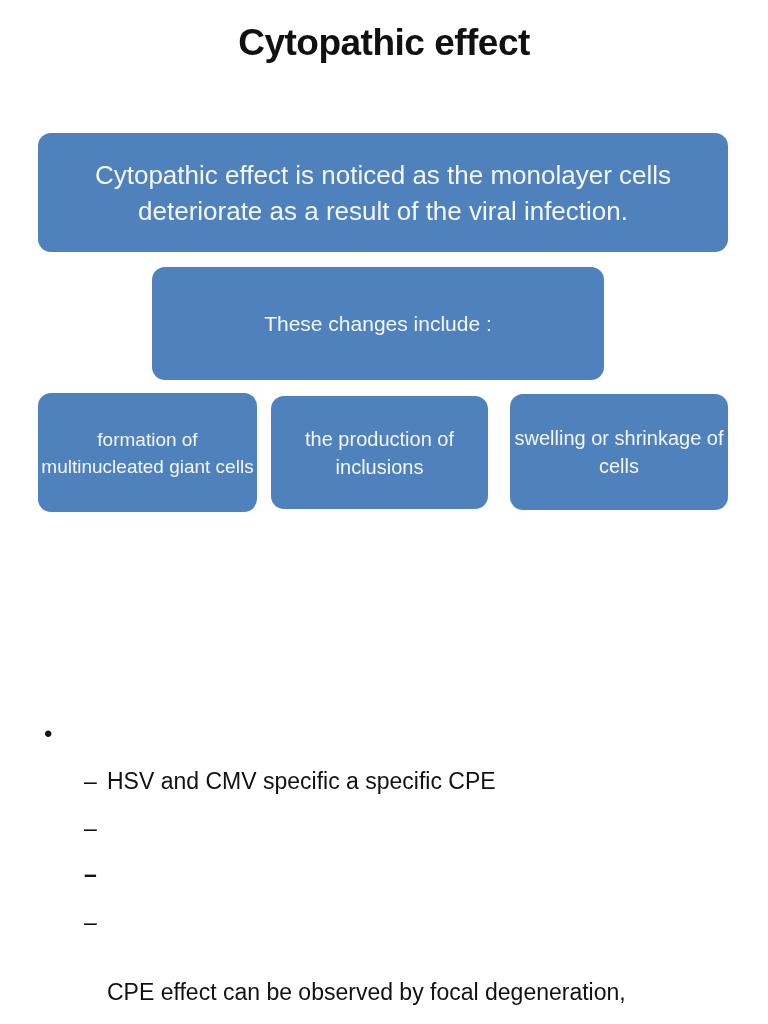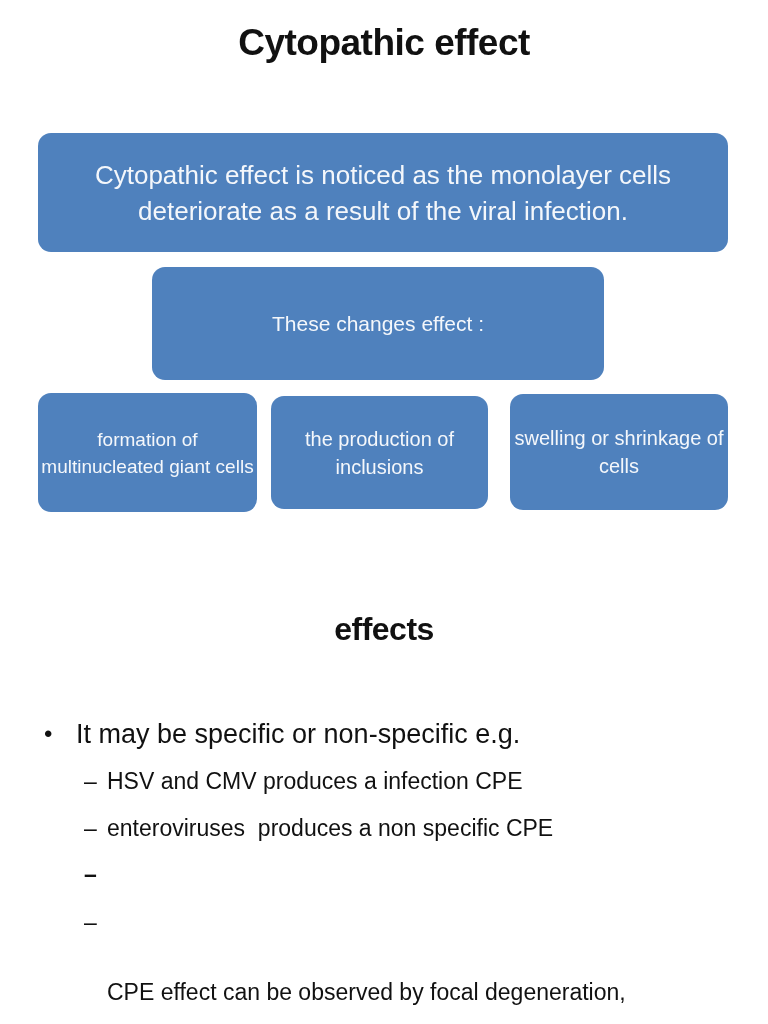--- a/index.html
+++ b/index.html
@@ -61,54 +61,51 @@
 <div class="page">
 
   <section class="slide" id="slide1">
     <h1 class="s1-title">Cytopathic effect</h1>
 
     <div class="bluebox" id="box-main">
       <span>Cytopathic effect is noticed as the monolayer cells deteriorate as a result of the viral infection.</span>
     </div>
 
     <div class="bluebox" id="box-changes">
-      <span>These changes effect :</span>
+      <span>These changes include :</span>
     </div>
 
     <div class="bluebox" id="box-giant">
       <span>formation of multinucleated giant cells</span>
     </div>
 
     <div class="bluebox" id="box-inclusions">
       <span>the production of inclusions</span>
     </div>
 
     <div class="bluebox" id="box-swelling">
       <span>swelling or shrinkage of cells</span>
     </div>
   </section>
 
   <section class="slide" id="slide2">
     <h1 class="s2-title">
-      <span style="display:block">effects</span>
     </h1>
 
     <div class="bullet-row">
       <span class="glyph">•</span>
-      <span class="txt">It may be specific or non-specific e.g.</span>
     </div>
 
     <div class="sub" id="sub1">
       <span class="dash">–</span>
-      <span class="txt">HSV and CMV produces a infection CPE</span>
+      <span class="txt">HSV and CMV specific a specific CPE</span>
     </div>
 
     <div class="sub" id="sub2">
       <span class="dash">–</span>
-      <span class="txt">enteroviruses  produces a non specific CPE</span>
     </div>
 
     <div class="sub" id="sub3">
       <span class="dash">–</span>
     </div>
 
     <div class="sub" id="sub4">
       <span class="dash">–</span>
       <span class="txt">
         <span>CPE effect can be observed by focal degeneration,</span>

